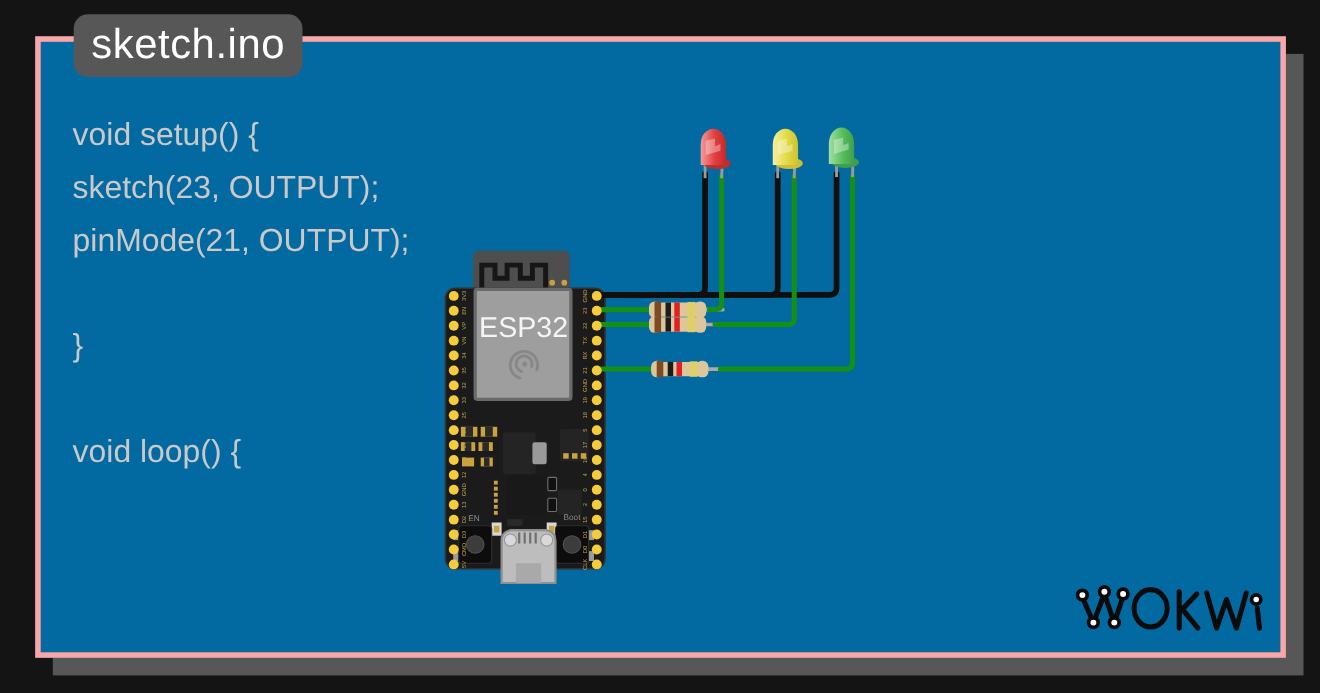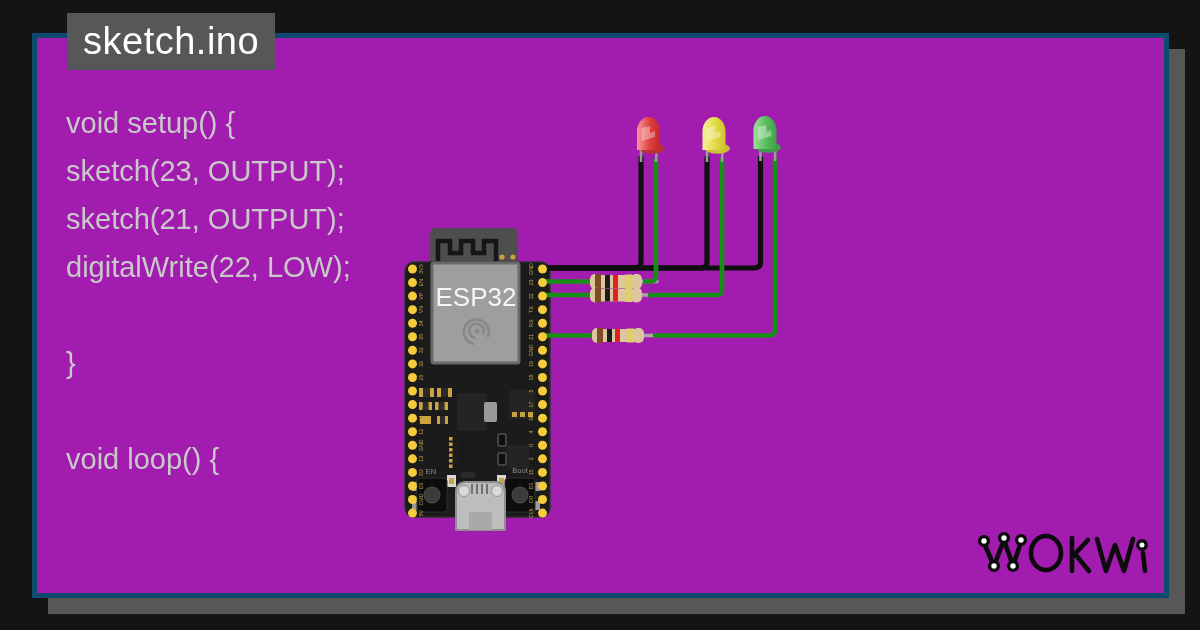--- a/index.html
+++ b/index.html
@@ -4,49 +4,49 @@
 <style>
   html,body { margin:0; padding:0; }
   body {
     width:1200px; height:630px; position:relative; overflow:hidden;
     background:#141414;
     font-family:"Liberation Sans", sans-serif;
   }
   .canvas {
     position:absolute; left:32px; top:33px;
     width:1127px; height:555px;
-    background:#a21caf;
-    border:5px solid #0c4a6e;
+    background:#0369a1;
+    border:5px solid #fca5a5;
     box-shadow:16px 16px 0 0 #575757;
     overflow:hidden;
   }
   .tab {
     position:absolute; left:67px; top:13px; height:57px;
     background:#575757; color:#ffffff;
     font-size:38px; line-height:57px; padding:0 16px;
     letter-spacing:0.5px;
+    border-radius:13px;
   }
   .code {
     position:absolute; left:29px; top:61px;
     font-size:29px; line-height:48px; color:#c9c9c9;
   }
   .code-line { height:48px; white-space:pre; }
   #circuit { position:absolute; left:0; top:0; }
   .logo { position:absolute; left:975px; top:527px; }
   svg text { font-family:"Liberation Sans", sans-serif; }
 </style>
 </head>
 <body>
 
 <div class="canvas">
   <div class="code" id="code-block">
       <div class="code-line">void setup() {</div>
       <div class="code-line">sketch(23, OUTPUT);</div>
-      <div class="code-line">sketch(21, OUTPUT);</div>
-      <div class="code-line">digitalWrite(22, LOW);</div>
+      <div class="code-line">pinMode(21, OUTPUT);</div>
       <div class="code-line"> </div>
       <div class="code-line">}</div>
       <div class="code-line"> </div>
       <div class="code-line">void loop() {</div>
     </div>
 </div>
 
 <div class="tab">
   <span>sketch.ino</span>
 </div>

